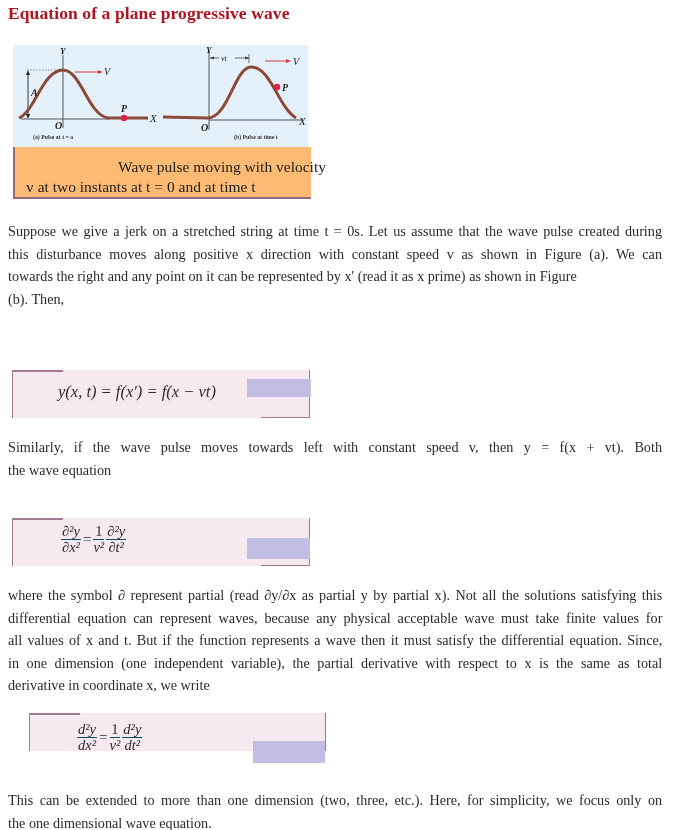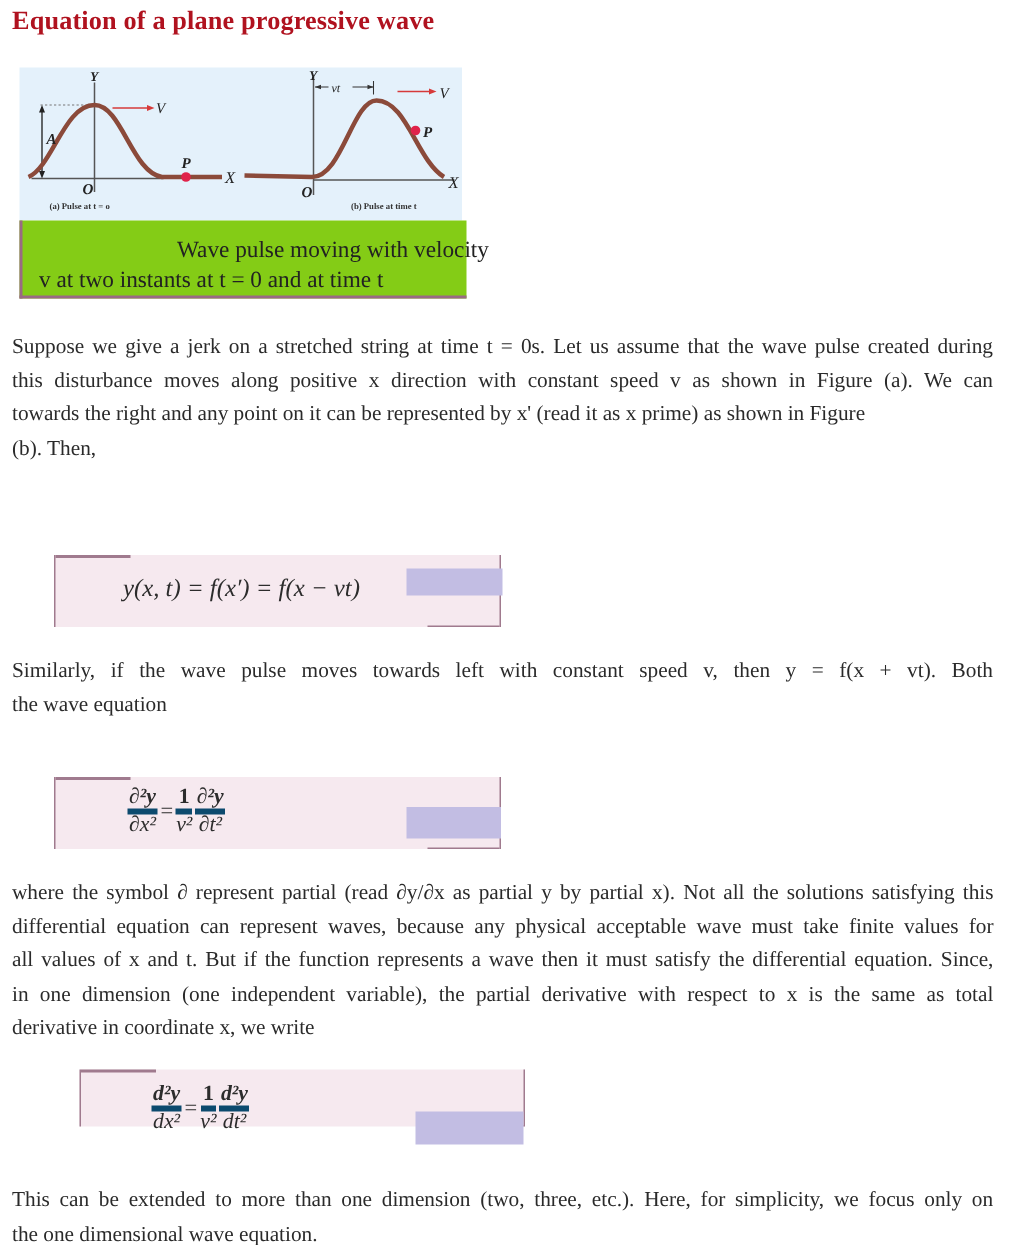--- a/index.html
+++ b/index.html
@@ -14,21 +14,21 @@
 
     .figure {
       position: absolute; left: 13px; top: 45px; width: 295px; height: 102px;
       background: #e4f1fb;
     }
     .figure svg { display: block; }
 
     .caption-box {
       position: absolute; left: 13px; top: 147px; width: 298px; height: 52px;
       border-left: 2px solid #9a6a84; border-bottom: 2px solid #9a6a84;
-      background: #84cc16;
+      background: #fdba74;
     }
     .caption-line1 {
       position: absolute; left: 103px; top: 11px; font-size: 15.5px; color: #222;
       white-space: nowrap;
     }
     .caption-line2 {
       position: absolute; left: 11px; top: 31px; font-size: 15.5px; color: #222;
       white-space: nowrap;
     }
 
@@ -36,32 +36,32 @@
       position: absolute; left: 8px; width: 654px;
       font-size: 14.2px; line-height: 22.6px; color: #2a2a2a;
       text-align: justify; text-align-last: left;
     }
     .para .line { display: block; text-align: justify; text-align-last: justify; white-space: nowrap; overflow: visible; }
     .para .line.last { text-align-last: left; }
 
     .eqbox {
       position: absolute; left: 12px; width: 298px;
       background: #f6e9ef;
-      border-left: 1.5px solid #a07a8e; border-right: 1.5px solid #a07a8e; margin-left: 24px;
+      border-left: 1.5px solid #a07a8e; border-right: 1.5px solid #a07a8e;
     }
     .eqbox .top-edge { position: absolute; left: 0; top: 0; width: 50px; height: 1.5px; background: #a07a8e; }
     .eqbox .bot-edge { position: absolute; right: 0; bottom: 0; width: 48px; height: 1.5px; background: #a07a8e; }
     .eqbox .redact { position: absolute; background: #c2bde3; }
     .eqbox .eq {
       position: absolute; font-family: "Liberation Serif", serif; font-style: italic;
       font-size: 16px; color: #2c2c2c; white-space: nowrap;
     }
 
     .frac { display: inline-block; vertical-align: middle; text-align: center; font-style: italic; }
-    .frac .num { display: block; border-bottom: 4px solid #0c4a6e; padding: 0 1px; line-height: 15px; font-size: 14.5px; font-weight: bold; }
+    .frac .num { display: block; border-bottom: 1px solid #0c4a6e; padding: 0 1px; line-height: 15px; font-size: 14.5px; }
     .frac .den { display: block; line-height: 15px; font-size: 14.5px; }
     .eqsign { display: inline-block; vertical-align: middle; font-style: normal; margin: 0 2px; font-size: 15px; }
   </style>
 </head>
 <body>
 
 <div class="title">Equation of a plane progressive wave</div>
 
 <div class="figure">
   <svg width="295" height="102" viewBox="0 0 295 102">

